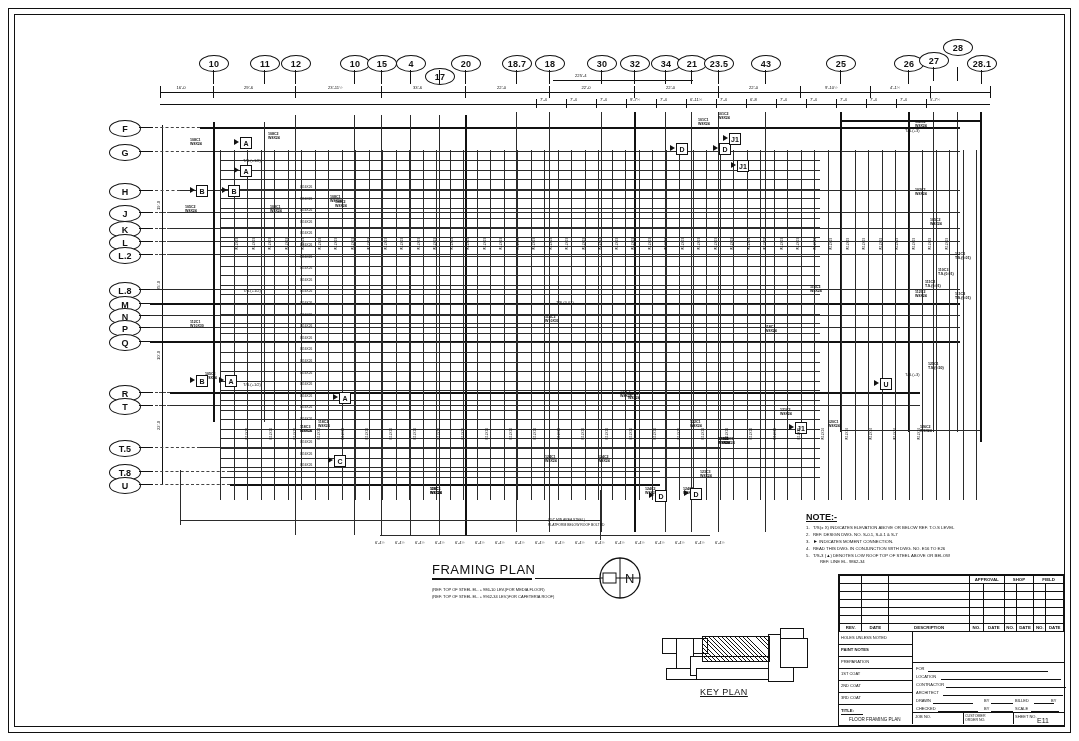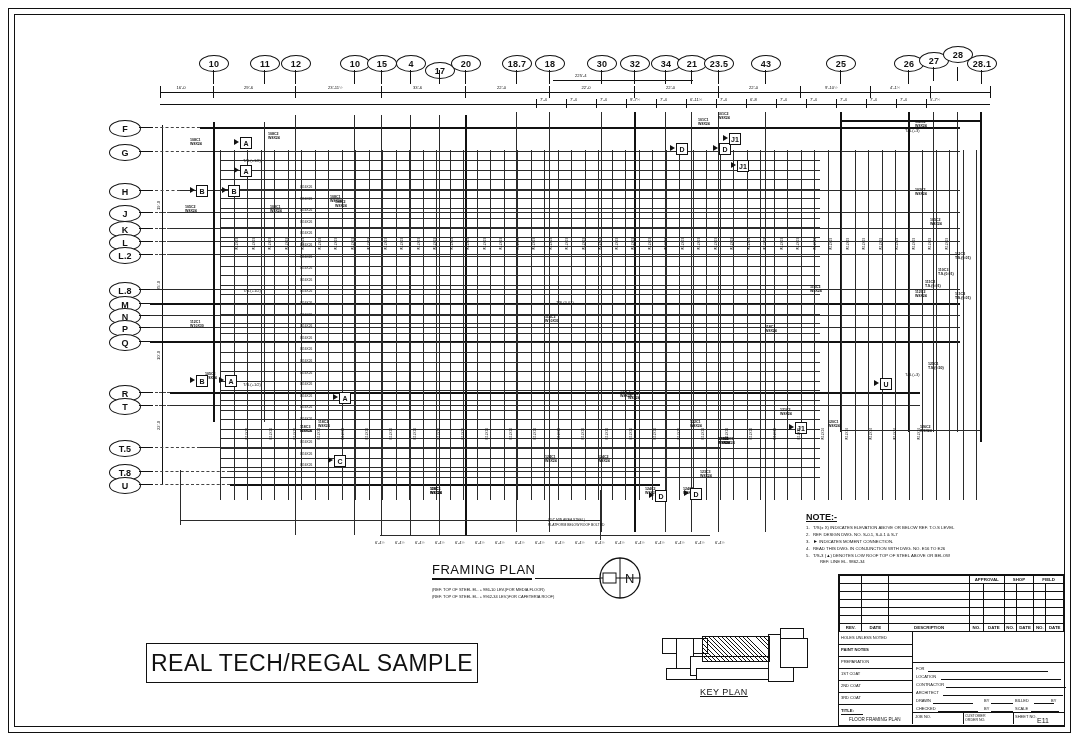--- a/index.html
+++ b/index.html
@@ -86,21 +86,21 @@
       <div class="bub bub-col" style="left: 250px; top: 55px;">11</div>
       <div class="leader" style="left: 264px; top: 70px; width: 1px; height: 14px;"></div>
       <div class="bub bub-col" style="left: 281px; top: 55px;">12</div>
       <div class="leader" style="left: 295px; top: 70px; width: 1px; height: 14px;"></div>
       <div class="bub bub-col" style="left: 340px; top: 55px;">10</div>
       <div class="leader" style="left: 354px; top: 70px; width: 1px; height: 14px;"></div>
       <div class="bub bub-col" style="left: 367px; top: 55px;">15</div>
       <div class="leader" style="left: 381px; top: 70px; width: 1px; height: 14px;"></div>
       <div class="bub bub-col" style="left: 396px; top: 55px;">4</div>
       <div class="leader" style="left: 410px; top: 70px; width: 1px; height: 14px;"></div>
-      <div class="bub bub-col" style="left: 425px; top: 62px;">17</div>
+      <div class="bub bub-col" style="left: 425px; top: 68px;">17</div>
       <div class="leader" style="left: 439px; top: 70px; width: 1px; height: 14px;"></div>
       <div class="bub bub-col" style="left: 451px; top: 55px;">20</div>
       <div class="leader" style="left: 465px; top: 70px; width: 1px; height: 14px;"></div>
       <div class="bub bub-col" style="left: 502px; top: 55px;">18.7</div>
       <div class="leader" style="left: 516px; top: 70px; width: 1px; height: 14px;"></div>
       <div class="bub bub-col" style="left: 535px; top: 55px;">18</div>
       <div class="leader" style="left: 549px; top: 70px; width: 1px; height: 14px;"></div>
       <div class="bub bub-col" style="left: 587px; top: 55px;">30</div>
       <div class="leader" style="left: 601px; top: 70px; width: 1px; height: 14px;"></div>
       <div class="bub bub-col" style="left: 620px; top: 55px;">32</div>
@@ -112,21 +112,21 @@
       <div class="bub bub-col" style="left: 704px; top: 55px;">23.5</div>
       <div class="leader" style="left: 718px; top: 70px; width: 1px; height: 14px;"></div>
       <div class="bub bub-col" style="left: 751px; top: 55px;">43</div>
       <div class="leader" style="left: 765px; top: 70px; width: 1px; height: 14px;"></div>
       <div class="bub bub-col" style="left: 826px; top: 55px;">25</div>
       <div class="leader" style="left: 840px; top: 70px; width: 1px; height: 14px;"></div>
       <div class="bub bub-col" style="left: 894px; top: 55px;">26</div>
       <div class="leader" style="left: 908px; top: 70px; width: 1px; height: 14px;"></div>
       <div class="bub bub-col" style="left: 919px; top: 52px;">27</div>
       <div class="leader" style="left: 933px; top: 67px; width: 1px; height: 14px;"></div>
-      <div class="bub bub-col" style="left: 943px; top: 46px;">28</div>
+      <div class="bub bub-col" style="left: 943px; top: 39px;">28</div>
       <div class="leader" style="left: 957px; top: 67px; width: 1px; height: 14px;"></div>
       <div class="bub bub-col" style="left: 967px; top: 55px;">28.1</div>
       <div class="leader" style="left: 981px; top: 70px; width: 1px; height: 14px;"></div>
     </div>
 
   <div id="row-bubbles">
       <div class="bub bub-row" style="left: 109px; top: 120px;">F</div>
       <div class="leader" style="left: 139px; top: 127px; width: 14px; height: 1px;"></div>
       <div class="bub bub-row" style="left: 109px; top: 144px;">G</div>
       <div class="leader" style="left: 139px; top: 151px; width: 14px; height: 1px;"></div>
@@ -596,21 +596,20 @@
   </div>
   <div id="northline"></div>
   <svg id="north" viewBox="0 0 44 44">
     <circle cx="22" cy="22" r="20" fill="#fff" stroke="#111" stroke-width="1.3"></circle>
     <line x1="22" y1="2" x2="22" y2="42" stroke="#111" stroke-width="1"></line>
     <line x1="2" y1="22" x2="42" y2="22" stroke="#111" stroke-width="1"></line>
     <rect x="5" y="17" width="13" height="10" fill="#fff" stroke="#111" stroke-width="1"></rect>
     <text x="27" y="27" font-family="Liberation Sans, sans-serif" font-size="13" fill="#111" id="north-n">N</text>
   </svg>
 
-  <div id="sample">REAL TECH/REGAL SAMPLE</div>
 
   <div id="key">
     <div class="kp" style="left:22px;top:10px;width:44px;height:14px;"></div>
     <div class="kp" style="left:36px;top:10px;width:16px;height:38px;"></div>
     <div class="kp" style="left:26px;top:40px;width:36px;height:10px;"></div>
     <div class="kp" style="left:50px;top:28px;width:80px;height:18px;"></div>
     <div class="kp" style="left:56px;top:40px;width:78px;height:10px;"></div>
     <div class="kp" style="left:128px;top:6px;width:24px;height:46px;"></div>
     <div class="kp" style="left:140px;top:0px;width:22px;height:12px;"></div>
     <div class="kp" style="left:140px;top:10px;width:26px;height:28px;"></div>

